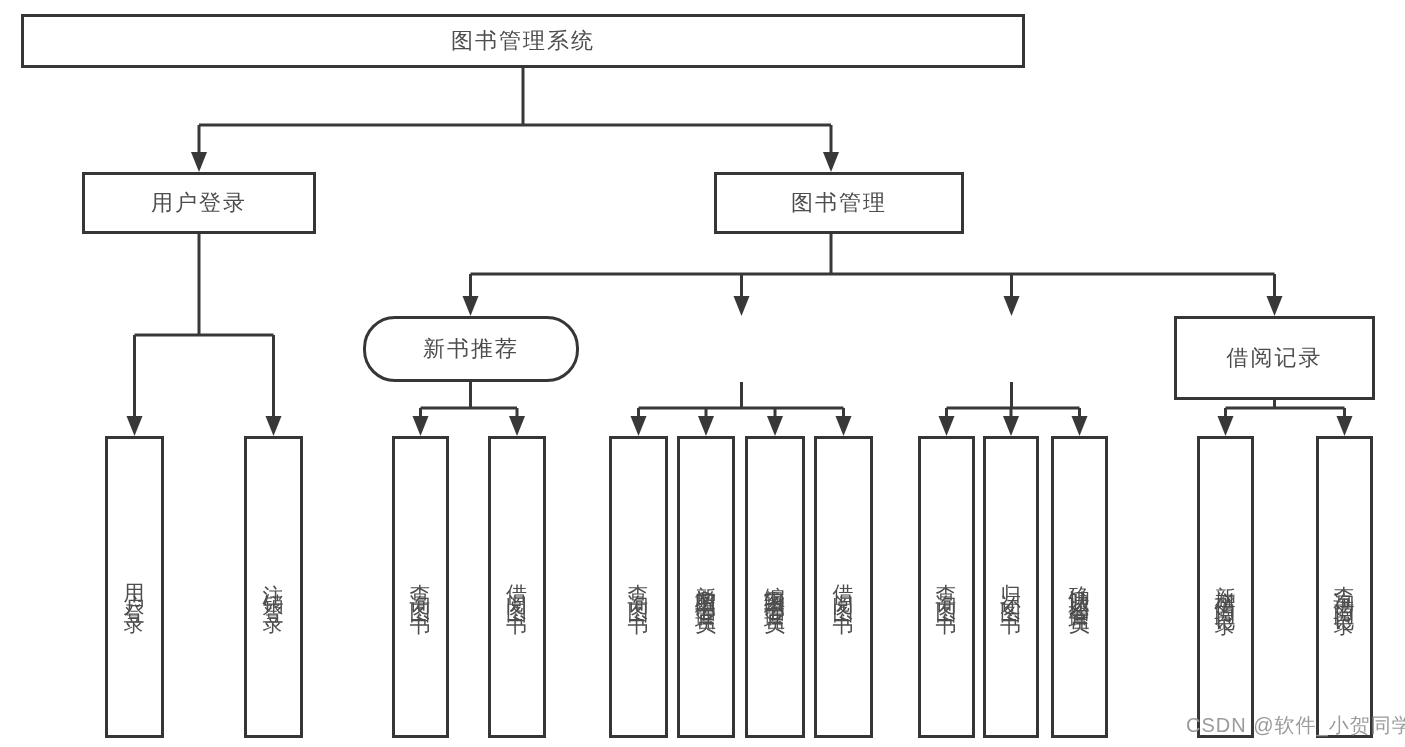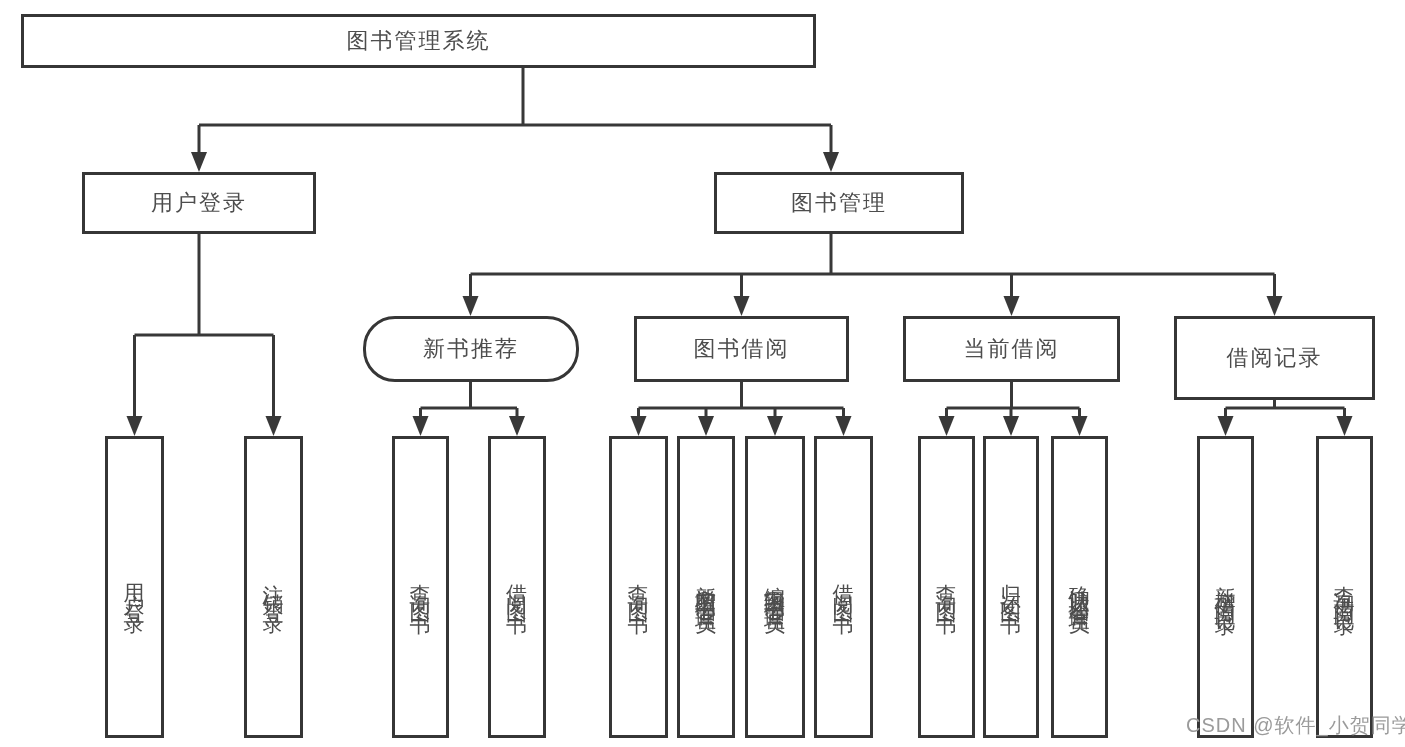--- a/index.html
+++ b/index.html
@@ -92,28 +92,26 @@
       <polygon points="698,416 714,416 706,436" fill="#383838"></polygon>
       <polygon points="767,416 783,416 775,436" fill="#383838"></polygon>
       <polygon points="835.5,416 851.5,416 843.5,436" fill="#383838"></polygon>
       <polygon points="938.5,416 954.5,416 946.5,436" fill="#383838"></polygon>
       <polygon points="1003,416 1019,416 1011,436" fill="#383838"></polygon>
       <polygon points="1071.5,416 1087.5,416 1079.5,436" fill="#383838"></polygon>
       <polygon points="1217.5,416 1233.5,416 1225.5,436" fill="#383838"></polygon>
       <polygon points="1336.5,416 1352.5,416 1344.5,436" fill="#383838"></polygon>
     </svg>
 
-  <div class="node h-node" style="left:21px; top:14px; width:795px; height:54px;">图书管理系统</div>
+  <div class="node h-node" style="left:21px; top:14px; width:1004px; height:54px;">图书管理系统</div>
 
   <div class="node h-node" style="left:82px; top:172px; width:234px; height:62px;">用户登录</div>
   <div class="node h-node" style="left:714px; top:172px; width:250px; height:62px;">图书管理</div>
 
   <div class="node h-node" style="left:363px; top:316px; width:216px; height:66px;border-radius:32px;">新书推荐</div>
-  <div class="node h-node" style="left:634px; top:316px; width:215px; height:66px;">图书借阅</div>
-  <div class="node h-node" style="left:903px; top:316px; width:217px; height:66px;">当前借阅</div>
   <div class="node h-node" style="left:1174px; top:316px; width:201px; height:84px;">借阅记录</div>
 
   <div class="node v-node" style="left:105px; top:436px; width:59px; height:302px;">用户登录</div>
   <div class="node v-node" style="left:244px; top:436px; width:59px; height:302px;">注销登录</div>
   <div class="node v-node" style="left:392px; top:436px; width:57px; height:302px;">查询图书</div>
   <div class="node v-node" style="left:488px; top:436px; width:58px; height:302px;">借阅图书</div>
   <div class="node v-node" style="left:609px; top:436px; width:59px; height:302px;">查询图书</div>
   <div class="node v-node" style="left:677px; top:436px; width:58px; height:302px; letter-spacing:4px;">新增图书（管理员）</div>
   <div class="node v-node" style="left:745px; top:436px; width:60px; height:302px; letter-spacing:4px;">编辑图书（管理员）</div>
   <div class="node v-node" style="left:814px; top:436px; width:59px; height:302px;">借阅图书</div>

